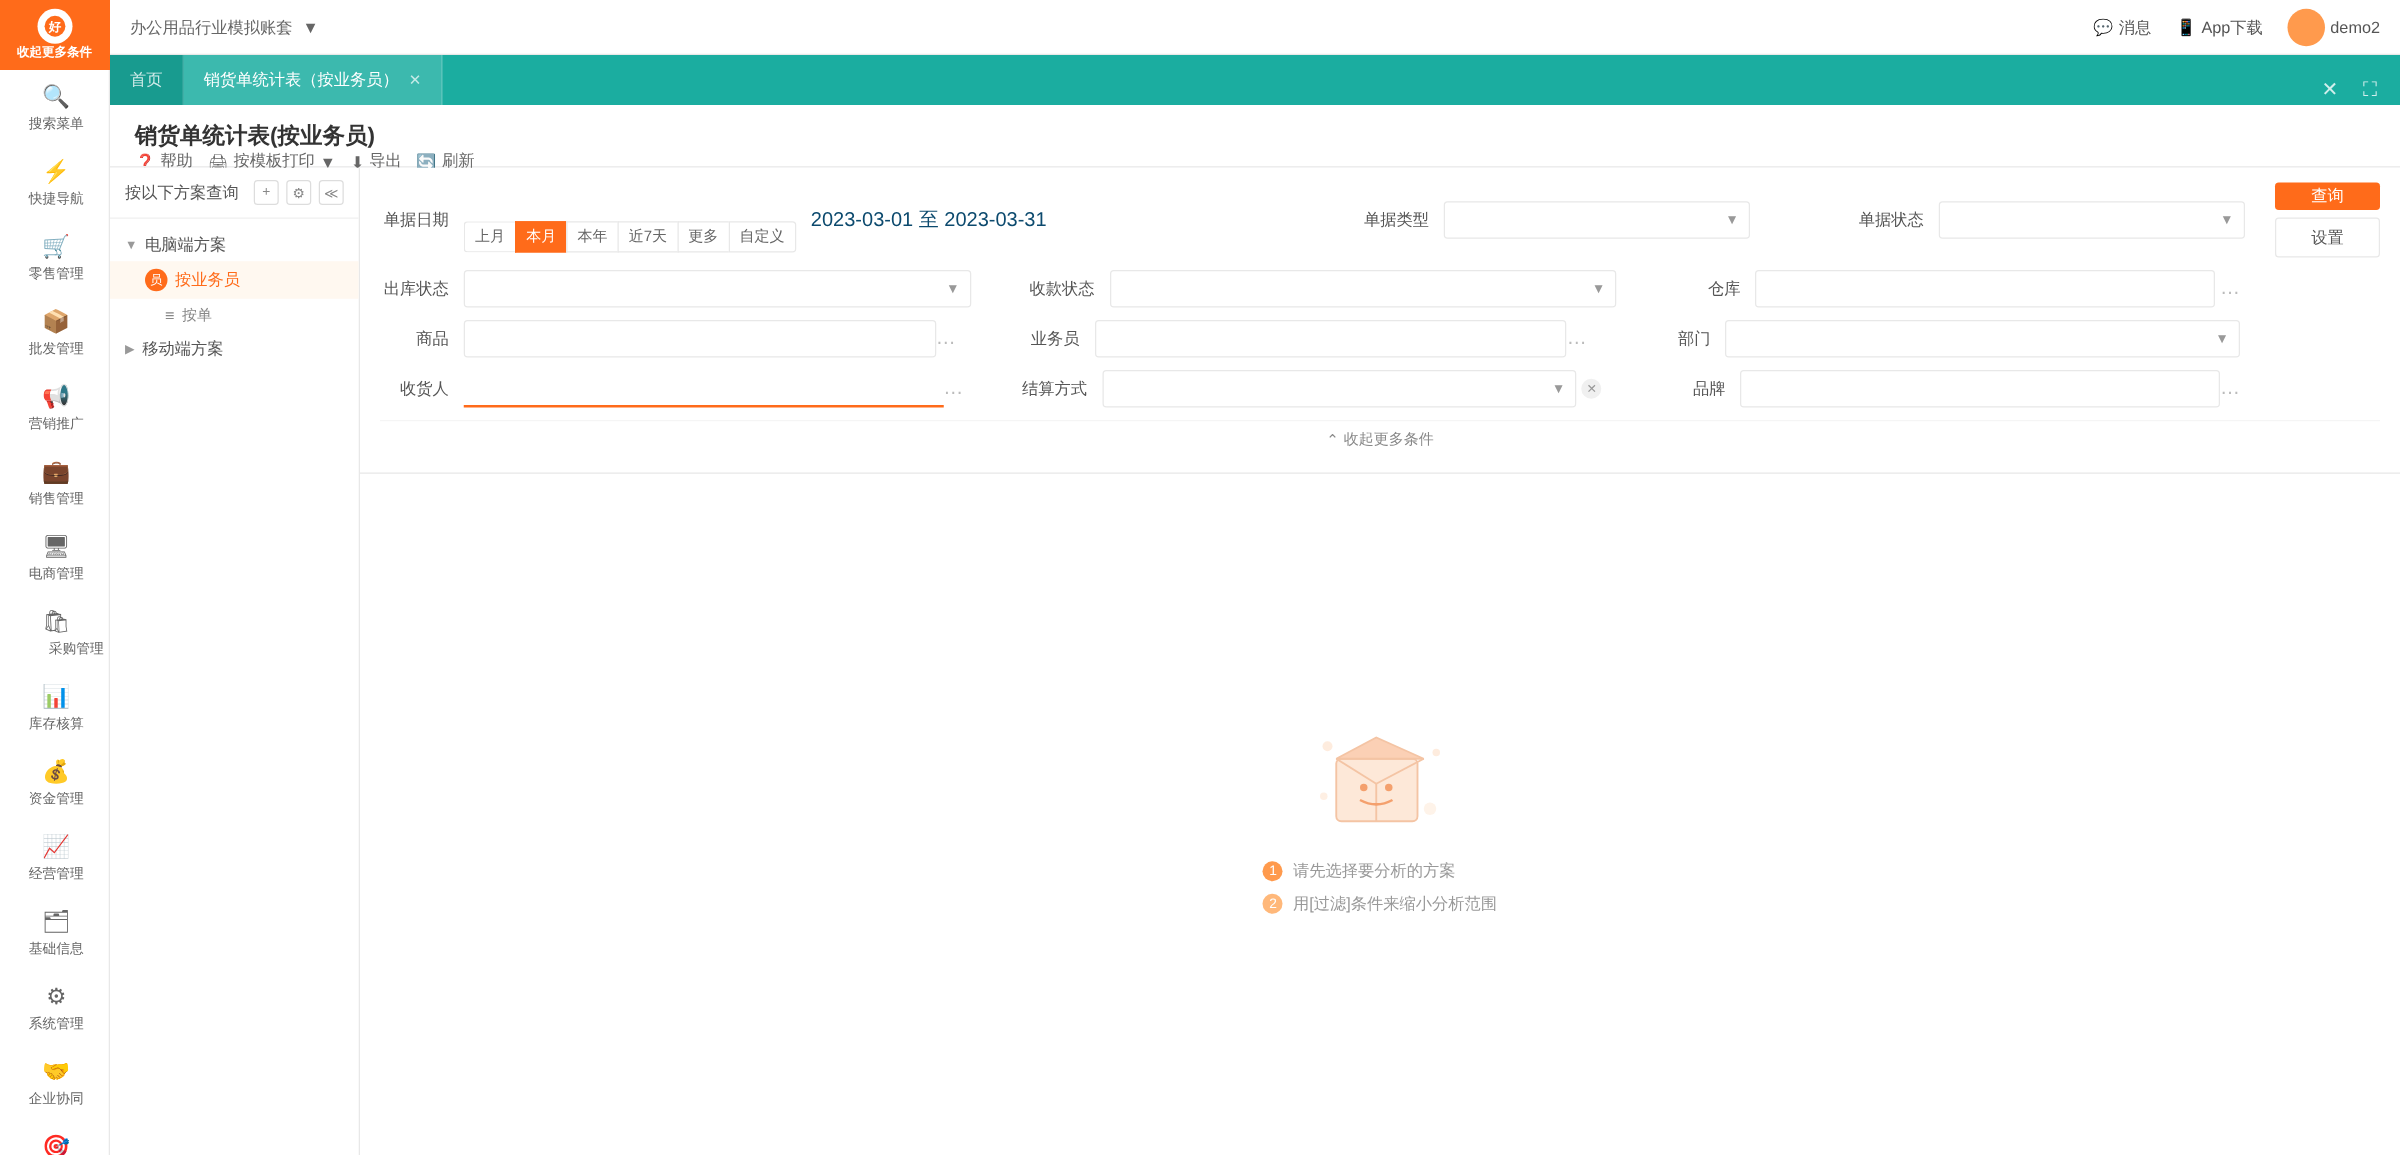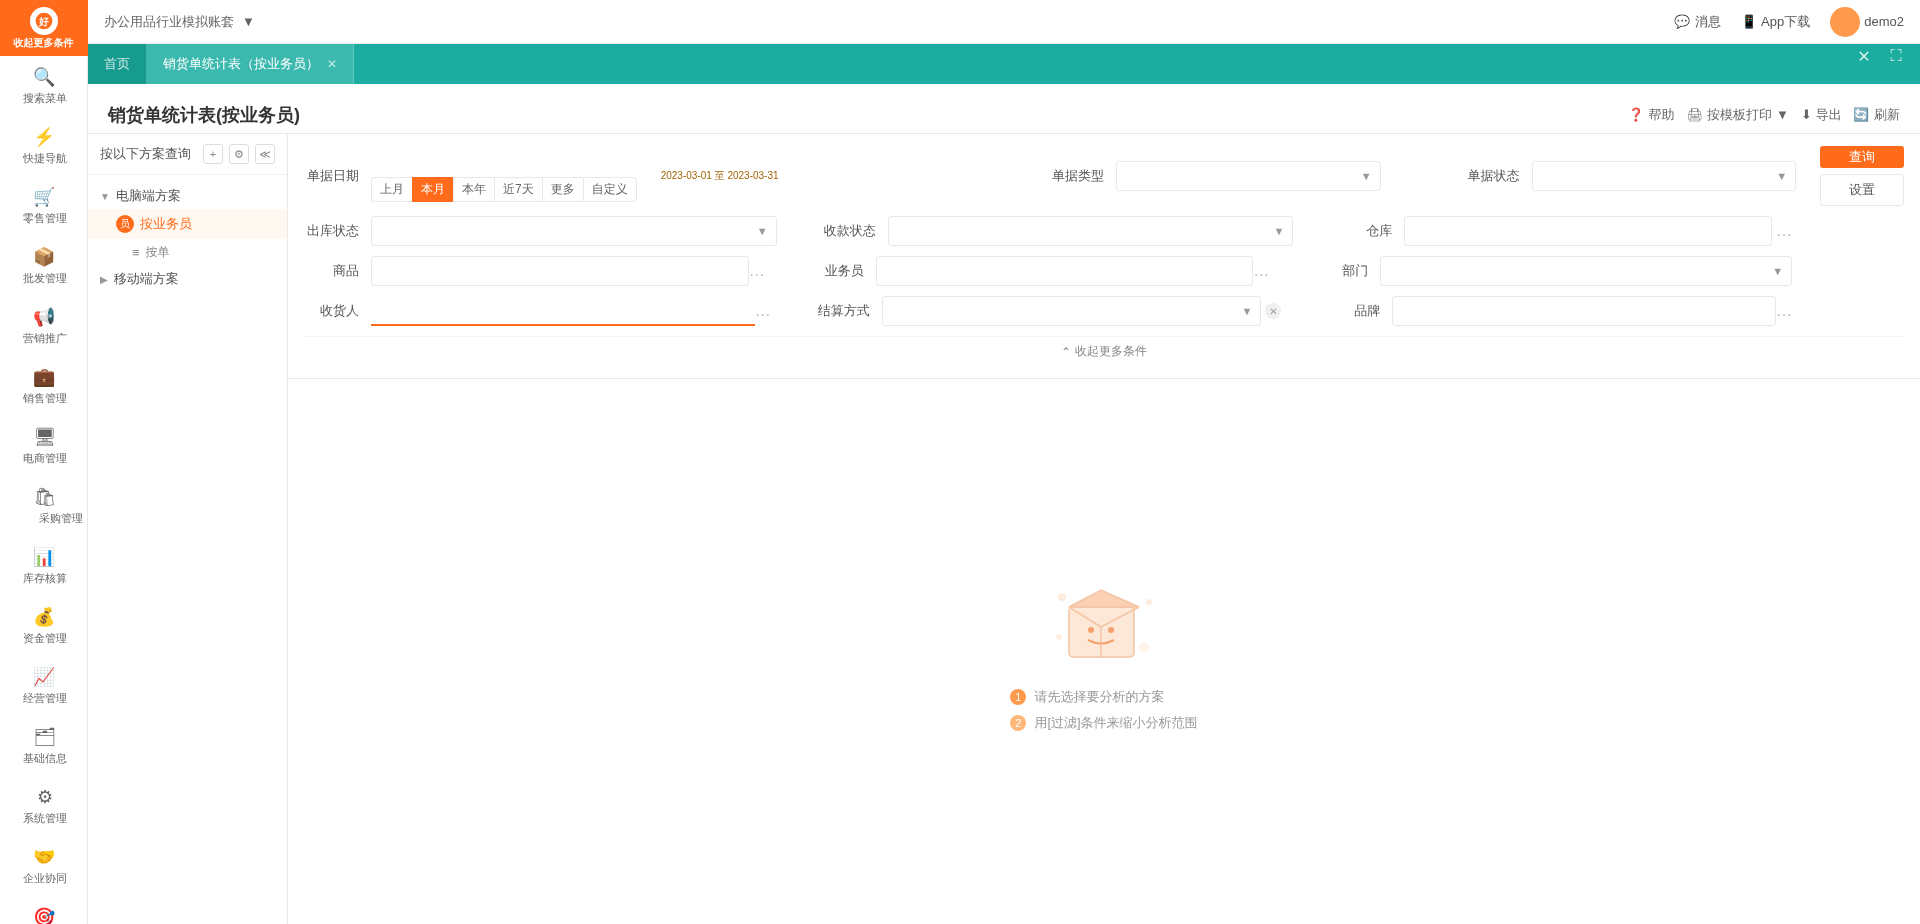--- a/index.html
+++ b/index.html
@@ -96,21 +96,21 @@
       width: 30px; height: 30px; border-radius: 50%; background: #ddd;
       overflow: hidden; display: flex; align-items: center; justify-content: center;
       font-size: 12px; color: #fff; background: #ff9a4d;
     }
 
     
     .tabbar {
       height: 40px;
       background: #1bada0;
       display: flex;
-      align-items: flex-start;
+      align-items: flex-end;
       padding: 0 0 0 0;
       flex-shrink: 0;
     }
     .tab-item {
       height: 40px;
       padding: 0 16px;
       display: flex;
       align-items: center;
       gap: 8px;
       cursor: pointer;
@@ -144,24 +144,25 @@
       overflow: hidden;
       background: #f5f6fa;
     }
 
     
     .page-header {
       background: #fff;
       padding: 12px 20px 0 20px;
       border-bottom: 1px solid #e8e8e8;
       display: flex;
-      align-items: center;
+      align-items: flex-start;
       justify-content: space-between;
       flex-shrink: 0;
       height: 50px;
+      flex-direction: column;
     }
     .page-title {
       font-size: 18px;
       font-weight: bold;
       color: #333;
     }
     .page-actions {
       display: flex;
       align-items: center;
       gap: 12px;
@@ -275,21 +276,21 @@
       border: 1px solid #e8e8e8;
       background: #fff;
       cursor: pointer;
       color: #666;
       border-right: none;
       margin-top: 27px;
     }
     .date-btn:first-child { border-radius: 3px 0 0 3px; }
     .date-btn:last-child { border-radius: 0 3px 3px 0; border-right: 1px solid #e8e8e8; }
     .date-btn.active { background: #ff6b1a; color: #fff; border-color: #ff6b1a; }
-    .date-range-text { font-size: 10px; color: #a16207; margin-left: 12px; }
+    .date-range-text { font-size: 16px; color: #0c4a6e; margin-left: 0; }
     .btn-query {
       padding: 2px 20px;
       background: #ff6b1a;
       color: #fff;
       border: none;
       border-radius: 3px;
       cursor: pointer;
       font-size: 13px;
     }
     .btn-settings {

